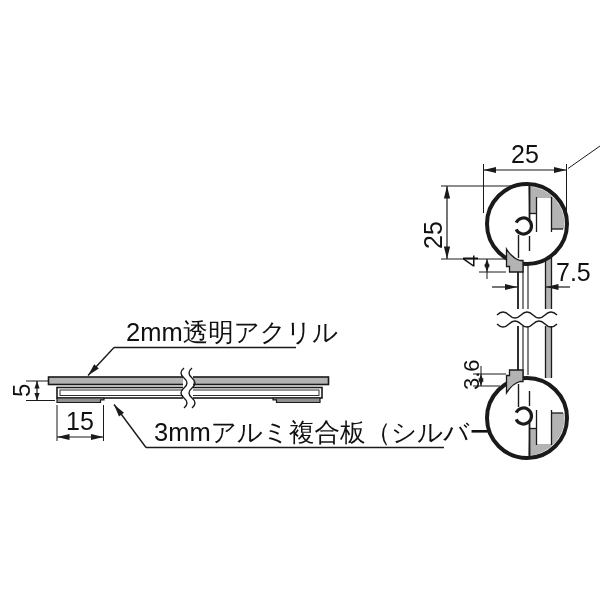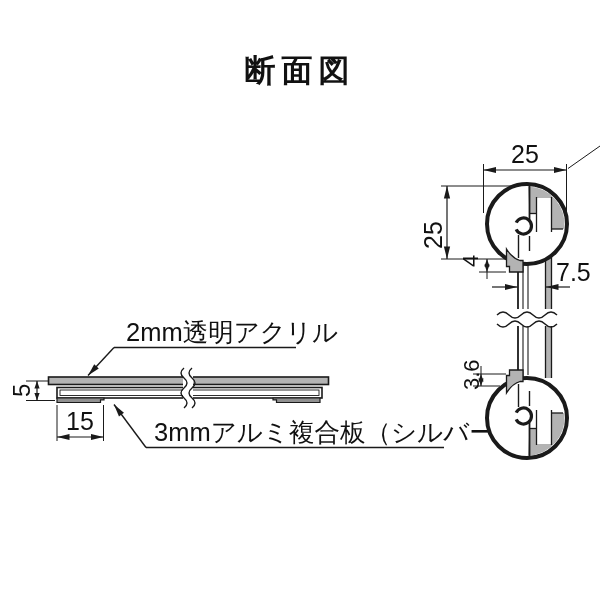--- a/index.html
+++ b/index.html
@@ -9,21 +9,20 @@
          font-size:31px;font-weight:700;letter-spacing:6px;color:#111;}
   svg{position:absolute;left:0;top:0;}
   svg text{font-family:"Liberation Sans",sans-serif;fill:#111;}
   .ln{stroke:#1a1a1a;fill:none;}
   .thin{stroke-width:1;}
 </style>
 </head>
 <body>
 <div class="stage">
 
-<div class="title">断面図</div>
 
 <svg width="600" height="600" viewBox="0 0 600 600">
   <defs>
     <marker id="mE" markerWidth="14" markerHeight="8" refX="13" refY="4" orient="auto" markerUnits="userSpaceOnUse">
       <path d="M13,4 L0.5,0.9 L0.5,7.1 Z" fill="#1a1a1a"></path>
     </marker>
     <marker id="mS" markerWidth="14" markerHeight="8" refX="1" refY="4" orient="auto" markerUnits="userSpaceOnUse">
       <path d="M1,4 L13.5,0.9 L13.5,7.1 Z" fill="#1a1a1a"></path>
     </marker>
     <marker id="mEs" markerWidth="9" markerHeight="7" refX="8" refY="3.5" orient="auto" markerUnits="userSpaceOnUse">

